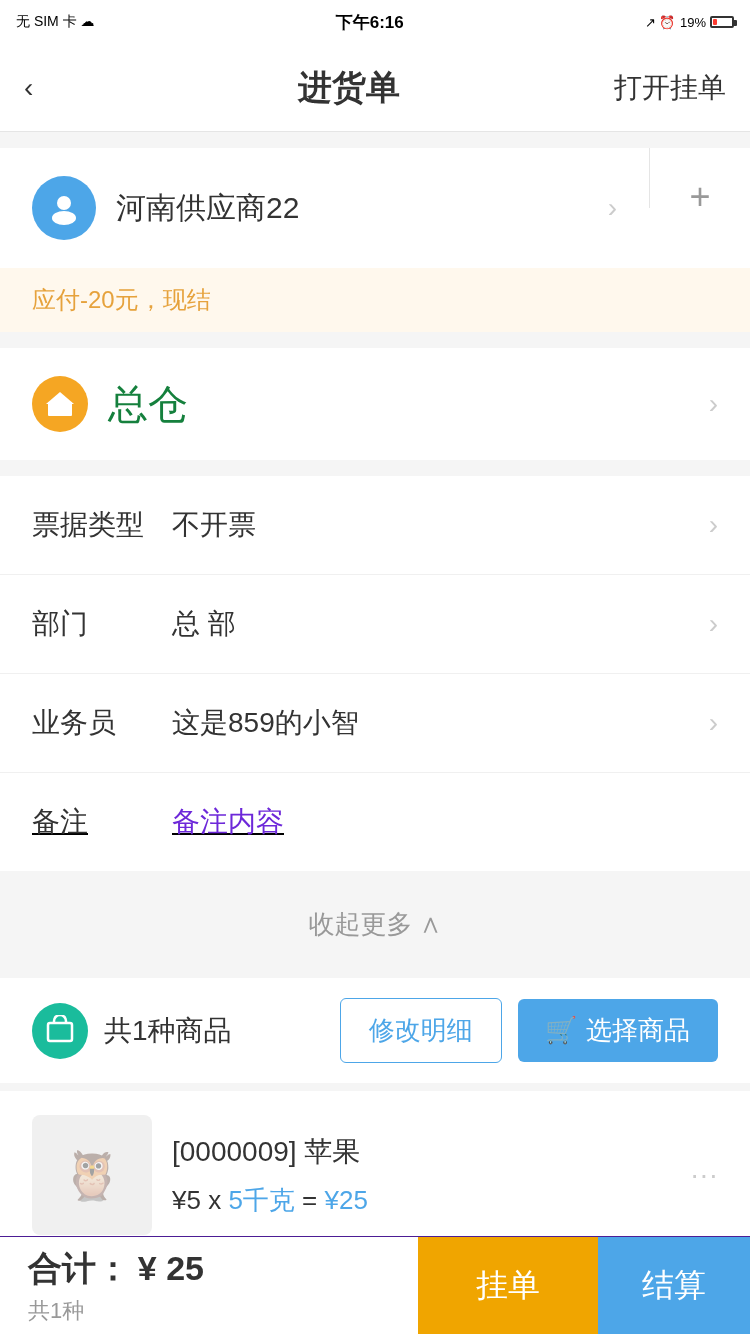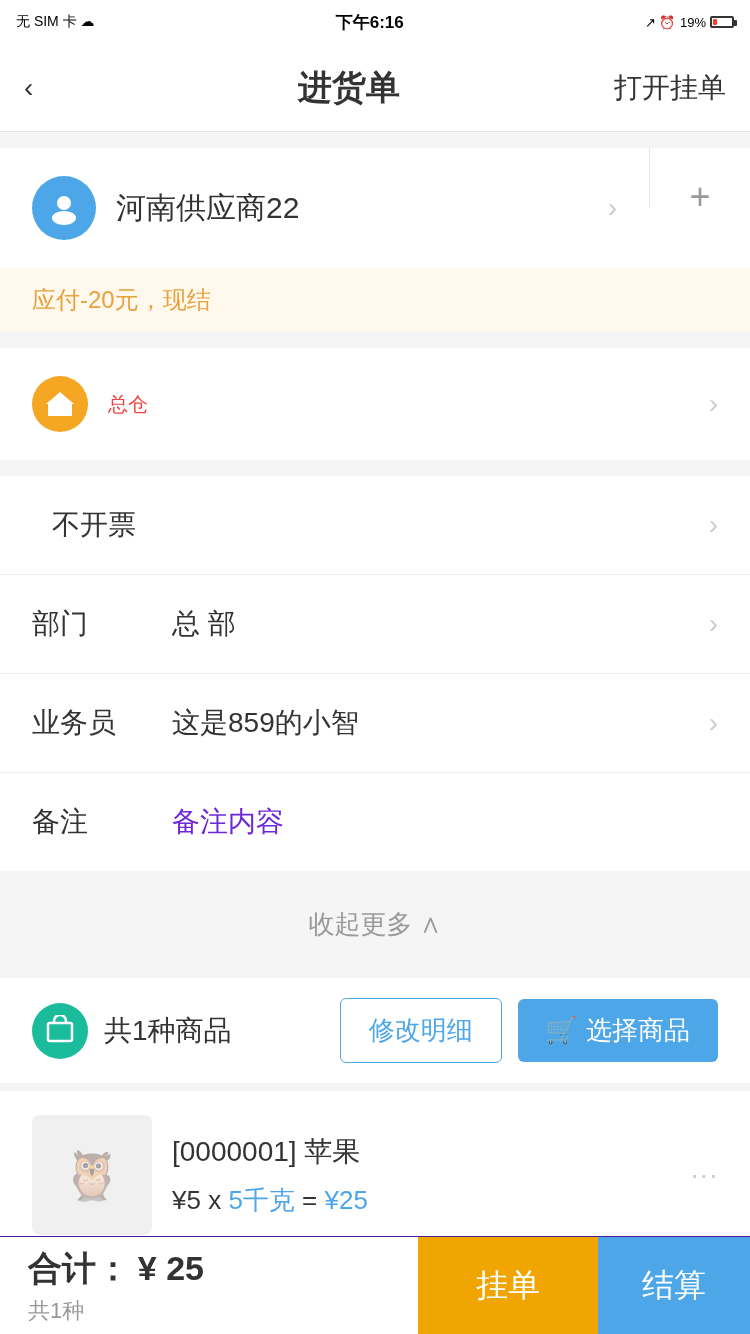--- a/index.html
+++ b/index.html
@@ -138,37 +138,37 @@
     }
     .warehouse-icon {
       width: 56px; height: 56px; border-radius: 50%;
       background: #f5a623;
       display: flex; align-items: center; justify-content: center;
       margin-right: 20px;
       flex-shrink: 0;
     }
     .warehouse-name {
       flex: 1;
-      font-size: 20px;
-      color: #ef4444;
+      font-size: 40px;
+      color: #15803d;
       font-family: Liberation Serif, serif;
     }
 
     
     .form-section {
       background: #fff;
       margin-top: 16px;
     }
     .form-row {
       display: flex;
       align-items: center;
       padding: 30px 32px;
       border-bottom: 1px solid #f0f0f0;
     }
-    .form-row:last-child { border-bottom: none; }
+    .form-row:last-child { border-bottom: none; text-decoration: underline; }
     .form-label {
       font-size: 28px;
       color: #333;
       width: 120px;
       flex-shrink: 0;
     }
     .form-value {
       flex: 1;
       font-size: 28px;
       color: #333;
@@ -380,20 +380,21 @@
         <polygon points="2,16 16,4 30,16" fill="white"></polygon>
       </svg>
     </div>
     <span class="warehouse-name">总仓</span>
     <span class="chevron-right">›</span>
   </div>
 </div>
 
 <div class="form-section">
   <div class="form-row">
+    <span class="form-label">票据类型</span>
     <span class="form-value">不开票</span>
     <span class="chevron-right">›</span>
   </div>
   <div class="form-row">
     <span class="form-label">部门</span>
     <span class="form-value">总 部</span>
     <span class="chevron-right">›</span>
   </div>
   <div class="form-row">
     <span class="form-label">业务员</span>
@@ -424,21 +425,21 @@
     <span>选择商品</span>
   </button>
 </div>
 
 <div class="product-item">
   <div class="product-thumb">
     <span style="font-size:48px; opacity:0.4;">🦉</span>
   </div>
   <div class="product-info">
     <div class="product-name">
-      <span>[0000001]</span>
+      <span>[0000009]</span>
       <span>苹果</span>
     </div>
     <div class="product-price">
       <span>¥5</span>
       <span> x </span>
       <span class="blue">5千克</span>
       <span> = </span>
       <span class="blue">¥25</span>
     </div>
   </div>

